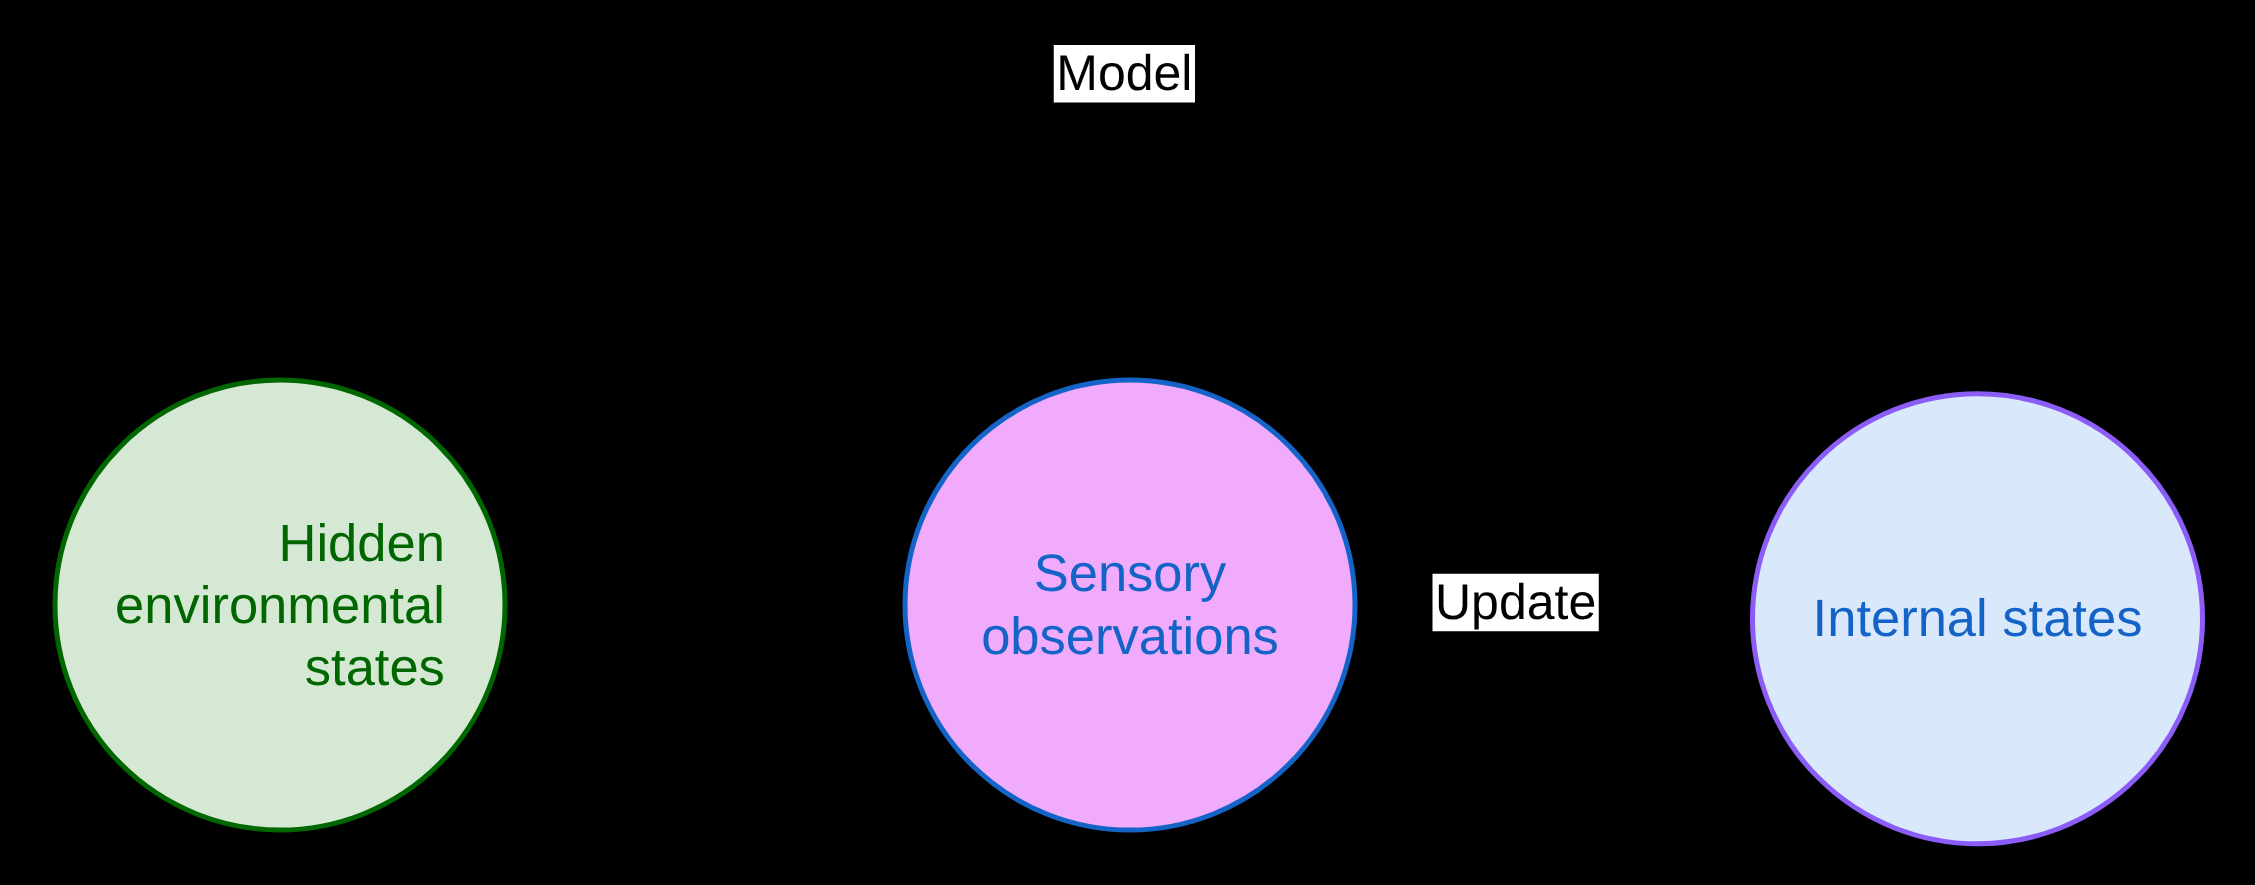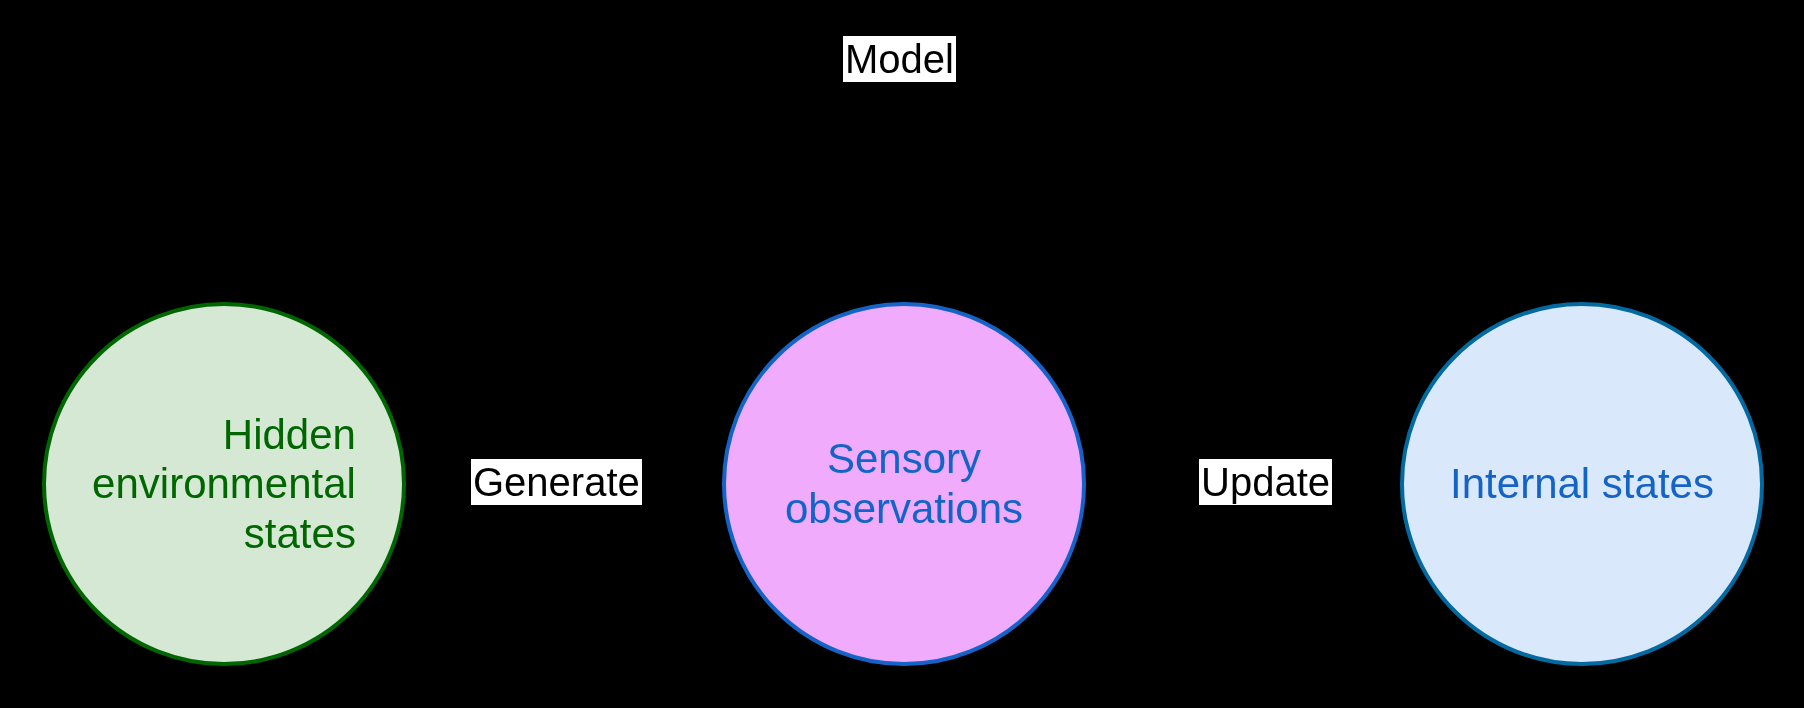--- a/index.html
+++ b/index.html
@@ -56,25 +56,25 @@
     width: 364px;
     height: 364px;
     background: #f0abfc;
     border: 4px solid #1464c8;
     color: #1464c8;
     font-size: 42px;
   }
 
   .node-internal {
     left: 1400px;
-    top: 302px;
+    top: 313px;
     width: 364px;
     height: 364px;
     background: #dae8fc;
-    border: 4px solid #0369a1;
+    border: 4px solid #8b5cf6;
     color: #1464c8;
     font-size: 42px;
   }
 
   
   .chip {
     position: absolute;
     background: #ffffff;
     color: #000000;
     font-size: 40px;
@@ -89,21 +89,21 @@
     top: 36px;
     text-align: center;
   }
 
   .chip-generate {
     left: 471px;
     top: 459px;
   }
 
   .chip-update {
-    left: 1199px;
+    left: 1146px;
     top: 459px;
   }
 
   
   .connector {
     position: absolute;
     left: 0;
     top: 0;
     width: 1804px;
     height: 708px;
@@ -121,21 +121,20 @@
   </svg>
 
   <div class="chip chip-model">Model</div>
 
   <div class="node node-env">
     <span class="node-label">Hidden
 environmental
 states</span>
   </div>
 
-  <div class="chip chip-generate">Generate</div>
 
   <div class="node node-sensory">
     <span class="node-label">Sensory
 observations</span>
   </div>
 
   <div class="chip chip-update">Update</div>
 
   <div class="node node-internal">
     <span class="node-label">Internal states</span>

